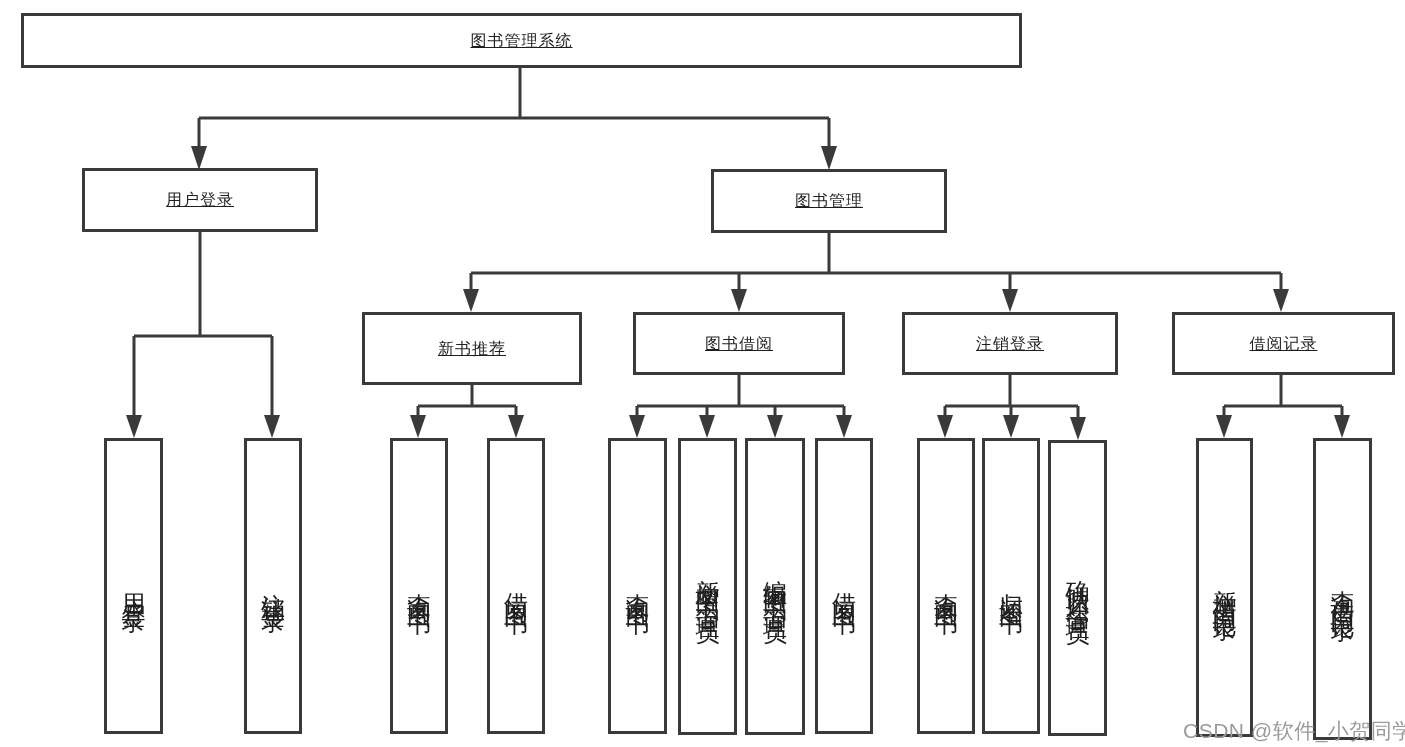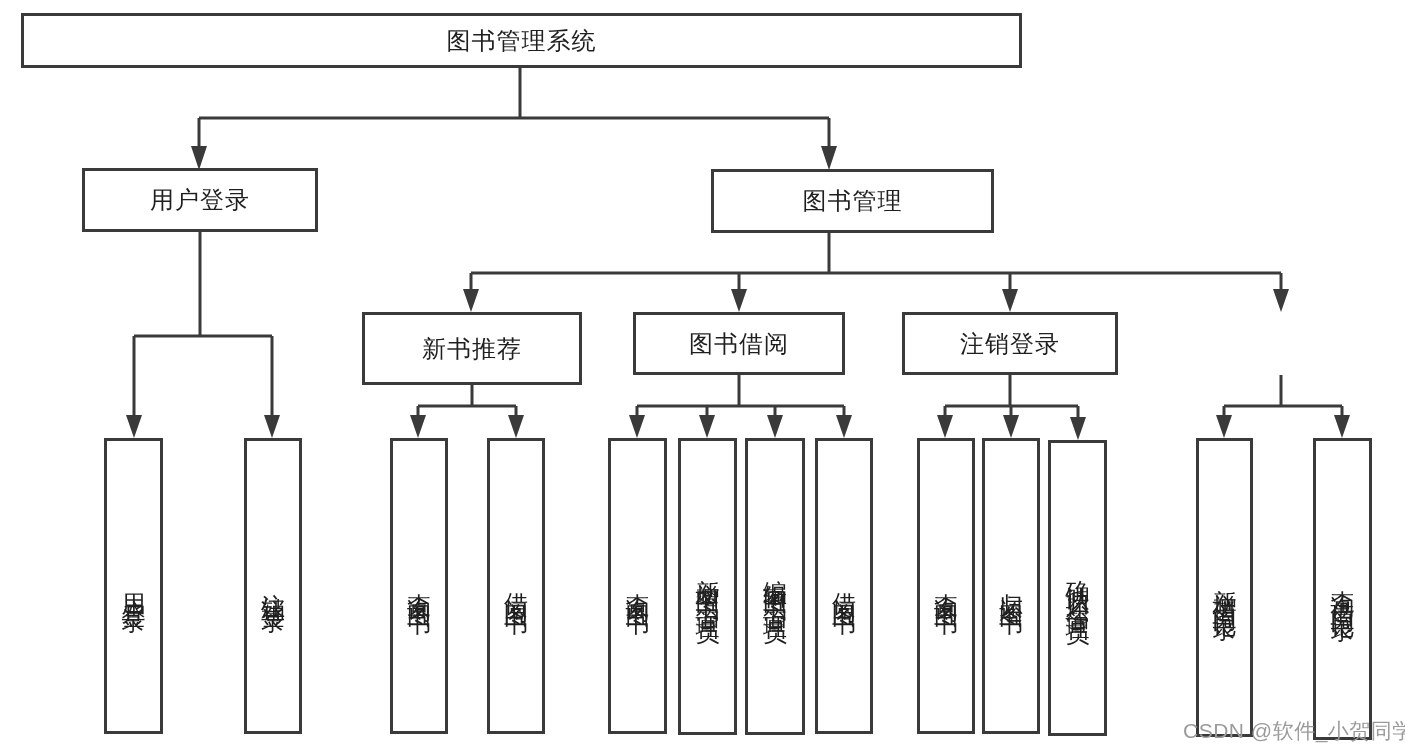--- a/index.html
+++ b/index.html
@@ -11,21 +11,21 @@
   .stage{position:absolute;left:0;top:0;width:1405px;height:747px;}
   svg.wires{position:absolute;left:0;top:0;z-index:1;}
   svg.wires path{stroke:var(--line);stroke-width:3;fill:none;}
   svg.wires polygon{fill:var(--line);stroke:none;}
   .node{
     position:absolute;box-sizing:border-box;z-index:2;
     border:3px solid var(--line);background:var(--bg);color:var(--text);
     display:flex;align-items:center;justify-content:center;
     text-align:center;line-height:1.25;
   }
-  .h{font-size:24px;letter-spacing:1px;}
+  .h{font-size:16px;letter-spacing:1px;text-decoration:underline;}
   .v{writing-mode:vertical-rl;font-size:24px;letter-spacing:6px;padding:6px 0;}
   .watermark{
     position:absolute;z-index:6;color:var(--wm);
     font-size:21px;letter-spacing:0.5px;white-space:nowrap;
   }
 </style>
 </head>
 <body style="--line: #3a3a3a; --text: #1f1f1f; --wm: #9b9b9b; --bg: #ffffff;">
 
 <div class="stage">
@@ -80,32 +80,35 @@
     </g>
   </svg>
 
   <div class="node h" style="left:21px;top:13px;width:1001px;height:55px;">
     <span>图书管理系统</span>
   </div>
 
   <div class="node h" style="left:82px;top:168px;width:236px;height:64px;">
     <span>用户登录</span>
   </div>
-  <div class="node h" style="left:711px;top:169px;width:283px;height:64px;">
+  <div class="node h" style="left:711px;top:169px;width:236px;height:64px;">
     <span>图书管理</span>
   </div>
 
   <div class="node h" style="left:362px;top:312px;width:220px;height:73px;">
     <span>新书推荐</span>
   </div>
   <div class="node h" style="left:633px;top:312px;width:212px;height:63px;">
     <span>图书借阅</span>
   </div>
   <div class="node h" style="left:902px;top:312px;width:216px;height:63px;">
     <span>注销登录</span>
+  </div>
+  <div class="node h" style="left:1172px;top:312px;width:223px;height:63px;">
+    <span>借阅记录</span>
   </div>
 
   <div class="node v" style="left:104px;top:438px;width:59px;height:296px;">
     <span>用户登录</span>
   </div>
   <div class="node v" style="left:244px;top:438px;width:58px;height:296px;">
     <span>注销登录</span>
   </div>
 
   <div class="node v" style="left:390px;top:438px;width:58px;height:296px;">

